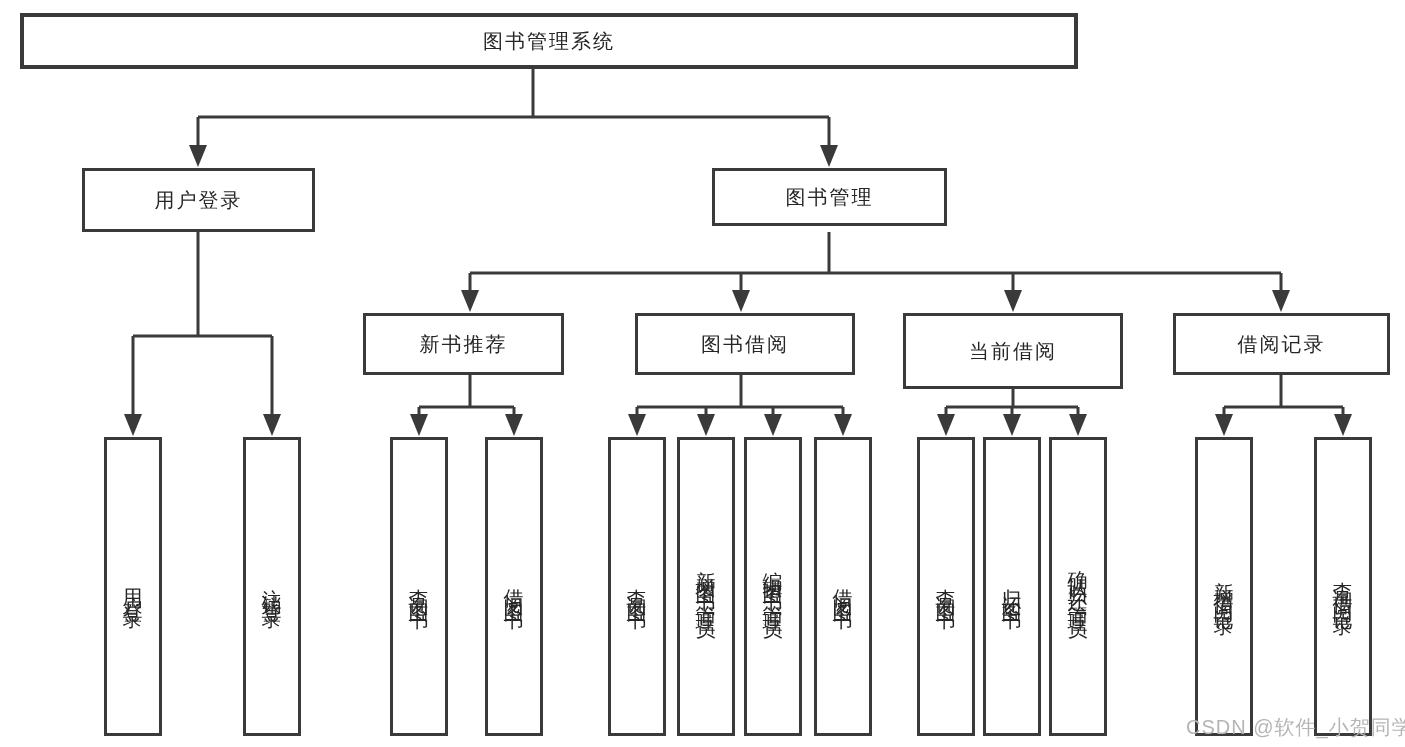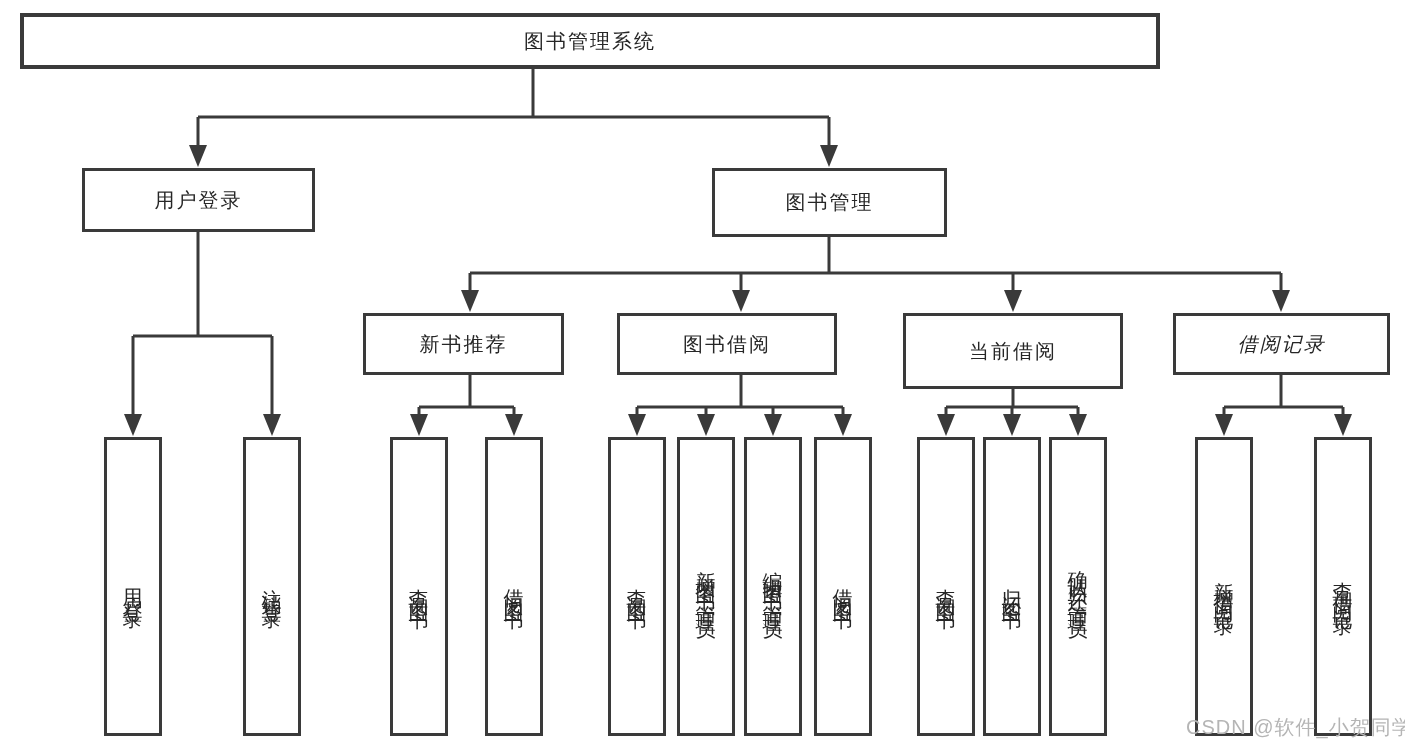--- a/index.html
+++ b/index.html
@@ -95,41 +95,41 @@
       <polygon points="764,414 782,414 773,436"></polygon>
       <polygon points="834,414 852,414 843,436"></polygon>
       <polygon points="937,414 955,414 946,436"></polygon>
       <polygon points="1003,414 1021,414 1012,436"></polygon>
       <polygon points="1069,414 1087,414 1078,436"></polygon>
       <polygon points="1215,414 1233,414 1224,436"></polygon>
       <polygon points="1334,414 1352,414 1343,436"></polygon>
     </g>
   </svg>
 
-  <div class="node root-node" style="left:20px; top:13px; width:1140px; height:56px;">
+  <div class="node root-node" style="left:20px; top:13px; width:1058px; height:56px;">
     <span class="h-label">图书管理系统</span>
   </div>
 
   <div class="node" style="left:82px; top:168px; width:233px; height:64px;">
     <span class="h-label">用户登录</span>
   </div>
-  <div class="node" style="left:712px; top:168px; width:235px; height:69px;">
+  <div class="node" style="left:712px; top:168px; width:235px; height:58px;">
     <span class="h-label">图书管理</span>
   </div>
 
   <div class="node" style="left:363px; top:313px; width:201px; height:62px;">
     <span class="h-label">新书推荐</span>
   </div>
-  <div class="node" style="left:617px; top:313px; width:220px; height:62px;">
+  <div class="node" style="left:635px; top:313px; width:220px; height:62px;">
     <span class="h-label">图书借阅</span>
   </div>
   <div class="node" style="left:903px; top:313px; width:220px; height:76px;">
     <span class="h-label">当前借阅</span>
   </div>
-  <div class="node" style="left:1173px; top:313px; width:217px; height:62px;font-style:italic;">
+  <div class="node" style="left:1173px; top:313px; width:217px; height:62px;">
     <span class="h-label">借阅记录</span>
   </div>
 
   <div class="node" style="left:104px; top:437px; width:58px; height:299px;">
     <span class="v-label">用户登录</span>
   </div>
   <div class="node" style="left:243px; top:437px; width:58px; height:299px;">
     <span class="v-label">注销登录</span>
   </div>
   <div class="node" style="left:390px; top:437px; width:58px; height:299px;">

